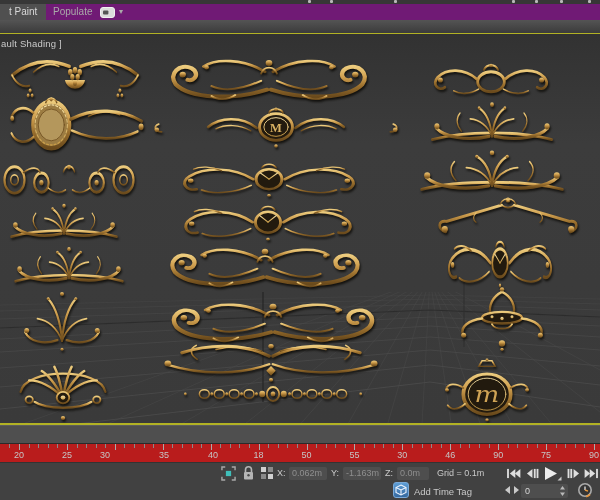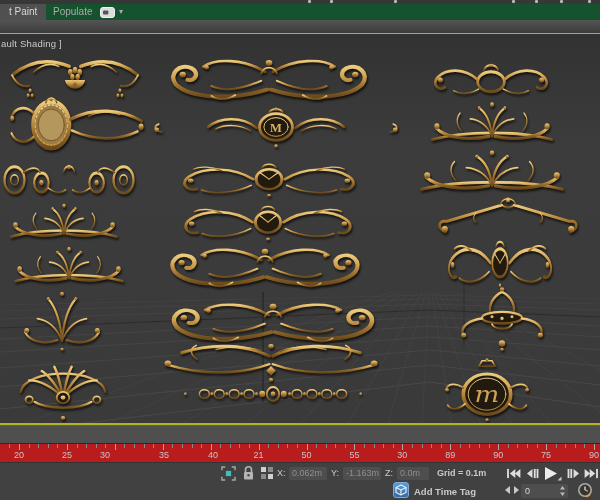--- a/index.html
+++ b/index.html
@@ -3,21 +3,21 @@
 <meta charset="utf-8">
 <style>
   html,body{margin:0;padding:0;background:#2b2b2b}
   .app{position:relative;width:600px;height:500px;background:#3a3a3a;overflow:hidden;
        font-family:"Liberation Sans",sans-serif;-webkit-font-smoothing:antialiased}
   .app *{box-sizing:border-box}
 
   
   .topstrip{position:absolute;left:0;top:0;width:600px;height:4px;background:#373737}
   .frag{position:absolute;top:0;width:3px;height:3px;background:#b9b9b9;border-radius:1px}
-  .ribbon{position:absolute;left:0;top:4px;width:600px;height:16px;background:#14532d}
+  .ribbon{position:absolute;left:0;top:4px;width:600px;height:16px;background:#701a75}
   .tab{position:absolute;top:0;height:16px;line-height:16px;font-size:10px;color:#a9a9a9;
        padding:0 9px;cursor:default;white-space:nowrap}
   .tab.active{background:#505050;color:#d8d8d8}
   .media-btn{position:absolute;left:100px;top:2px;height:12px;display:flex;align-items:center;gap:4px}
   .caret{font-size:8px;color:#aaa;line-height:12px}
   .ribbon-band{position:absolute;left:0;top:20px;width:600px;height:13px;
        background:linear-gradient(#545454,#3b3b3b)}
 
   
   .vp-border{position:absolute;left:0;width:600px;height:1px;background:#b2b224;z-index:5}
@@ -33,21 +33,21 @@
   .ruler{position:absolute;left:0;top:443px;width:600px;height:19px;background:#b91c1c;
        border-top:1px solid #2a2a2a;overflow:hidden}
   .tick{position:absolute;top:0;width:1px;height:4px;background:#8a8a8a}
   .tick.major{height:6px;background:#aaa}
   .tlabel{position:absolute;top:6px;font-size:9px;color:#c6c6c6;transform:translateX(-50%)}
 
   
   .statusbar{position:absolute;left:0;top:462px;width:600px;height:38px;background:#414141;
        border-top:1px solid #333}
   .sb-label{position:absolute;font-size:9px;color:#cbcbcb}
-  .sb-label.b{font-weight:bold;color:#c9c9c9}
+  .sb-label.b{font-weight:normal;color:#c9c9c9}
   .sb-field{position:absolute;height:13px;background:#4e4e4e;border-radius:2px;font-size:9px;
        color:#8f8f8f;line-height:13px;padding-left:3px;overflow:hidden;white-space:nowrap}
   .sbicon{position:absolute;display:flex;align-items:center;justify-content:center}
   .pb{position:absolute;top:2px;height:16px;display:flex;align-items:center;justify-content:center;cursor:default}
   .att-btn{position:absolute;left:393px;top:19px;width:16px;height:16px;border-radius:3px;
        background:linear-gradient(#5e9ed6,#35699f);border:1px solid #79a9d8;
        display:flex;align-items:center;justify-content:center}
   .spin-field{position:absolute;left:521px;top:21px;width:47px;height:14px;background:#4e4e4e;
        border-radius:2px;font-size:9px;color:#d8d8d8;line-height:14px;padding-left:4px}
   .spin-arrows{position:absolute;right:2px;top:1px}
@@ -572,25 +572,25 @@
       <div class="tick" style="left:555.6px"></div>
       <div class="tick" style="left:565.2px"></div>
       <div class="tick" style="left:574.8px"></div>
       <div class="tick" style="left:584.4px"></div>
       <div class="tick major" style="left:594.0px"></div>
       <div class="tlabel" style="left:19.0px">20</div>
       <div class="tlabel" style="left:66.9px">25</div>
       <div class="tlabel" style="left:105px">30</div>
       <div class="tlabel" style="left:164px">35</div>
       <div class="tlabel" style="left:213px">40</div>
-      <div class="tlabel" style="left:258.6px">21</div>
+      <div class="tlabel" style="left:258.6px">18</div>
       <div class="tlabel" style="left:306.5px">50</div>
       <div class="tlabel" style="left:354.4px">55</div>
       <div class="tlabel" style="left:402.3px">30</div>
-      <div class="tlabel" style="left:450.2px">89</div>
+      <div class="tlabel" style="left:450.2px">46</div>
       <div class="tlabel" style="left:498.2px">90</div>
       <div class="tlabel" style="left:546.1px">75</div>
       <div class="tlabel" style="left:594.0px">90</div>
     </div>
 
   <div class="statusbar">
 
     <div class="sbicon" style="left:221px;top:3px">
       <svg width="15" height="15" viewBox="0 0 16 16">
         <path d="M1,4.5V1h3.5 M11.5,1H15v3.5 M15,11.5V15h-3.5 M4.5,15H1v-3.5" stroke="#a8a8a8" stroke-width="1.5" fill="none"></path>

